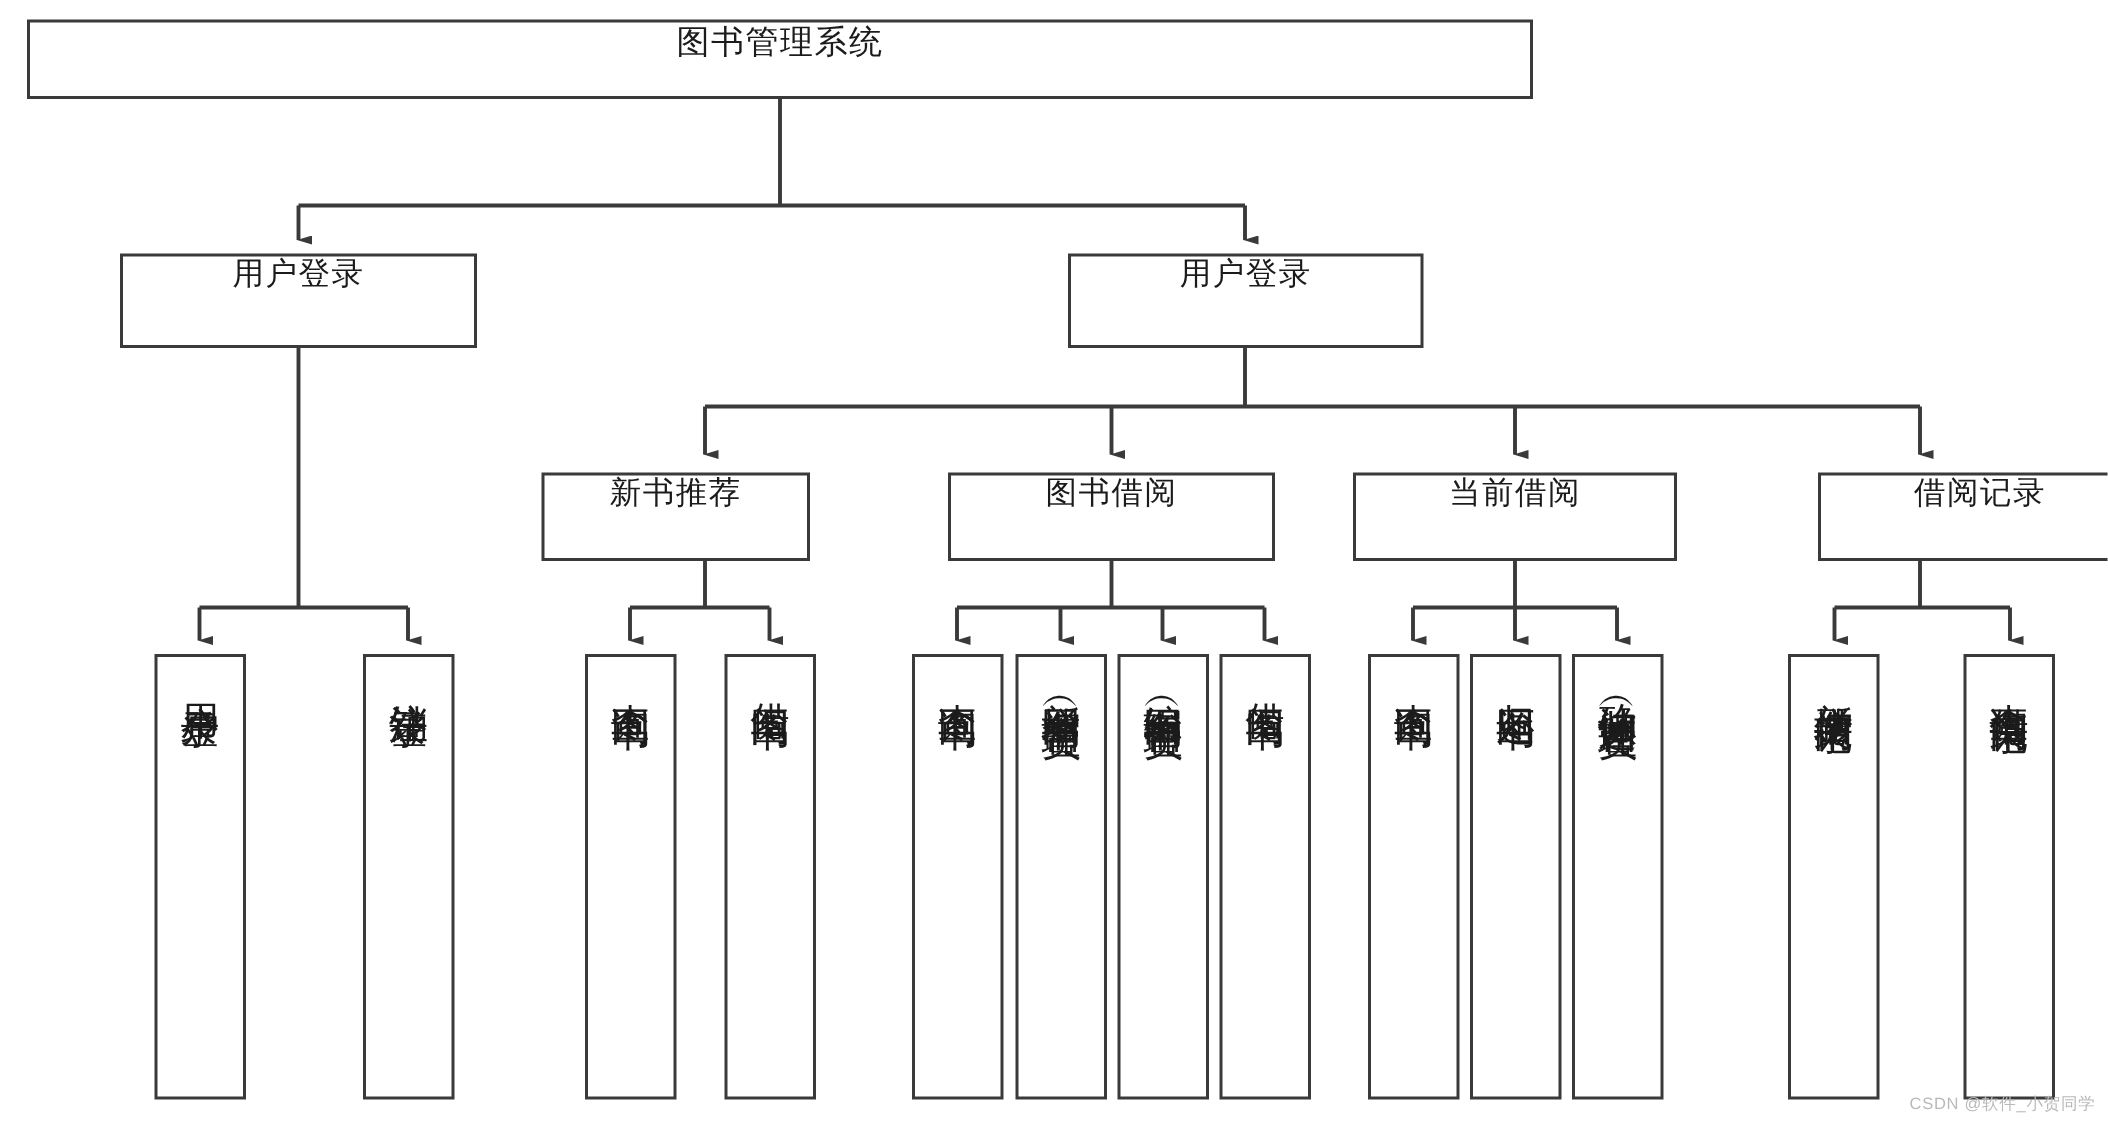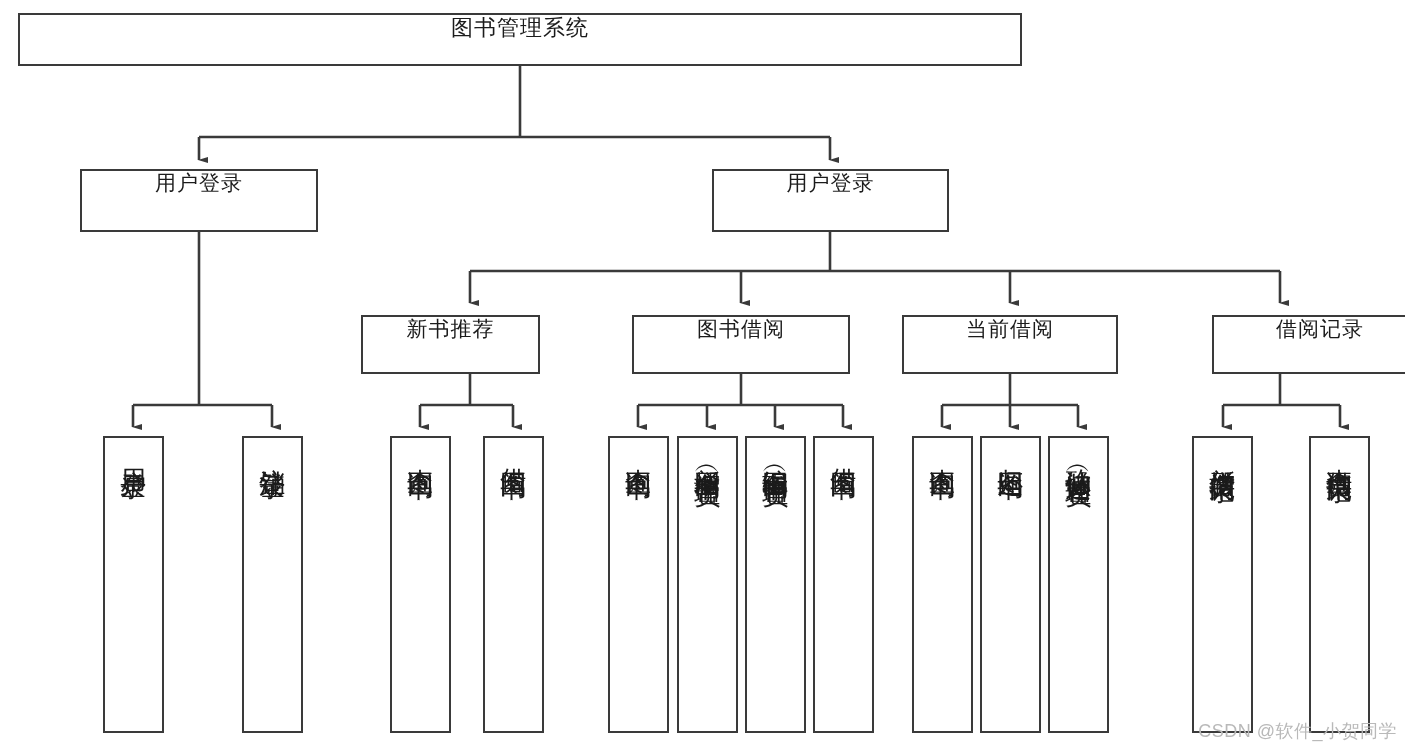--- a/index.html
+++ b/index.html
@@ -16,21 +16,21 @@
   
   .h-node .lbl{font-size:21px;letter-spacing:1px;}
   .h-node.root .lbl{font-size:22px;}
 
   
   .v-node{align-items:flex-start;justify-content:center;padding-top:10px;}
   .v-node .lbl{writing-mode:vertical-rl;text-orientation:upright;
                font-size:26px;line-height:1.02;letter-spacing:2px;
                white-space:nowrap;}
 
-  .watermark{position:absolute;right:8px;bottom:4px;font-size:18px;
+  .watermark{position:absolute;right:8px;bottom:4px;font-size:11px;
              color:#b9b9b9;letter-spacing:.5px;white-space:nowrap;}
 </style>
 </head>
 <body>
 
 <div id="diagram">
 
   <svg id="wires" viewBox="0 0 1405 747" xmlns="http://www.w3.org/2000/svg">
     <defs>
       <marker id="arrow" markerWidth="10" markerHeight="11" refX="3" refY="9" orient="auto" markerUnits="userSpaceOnUse">

